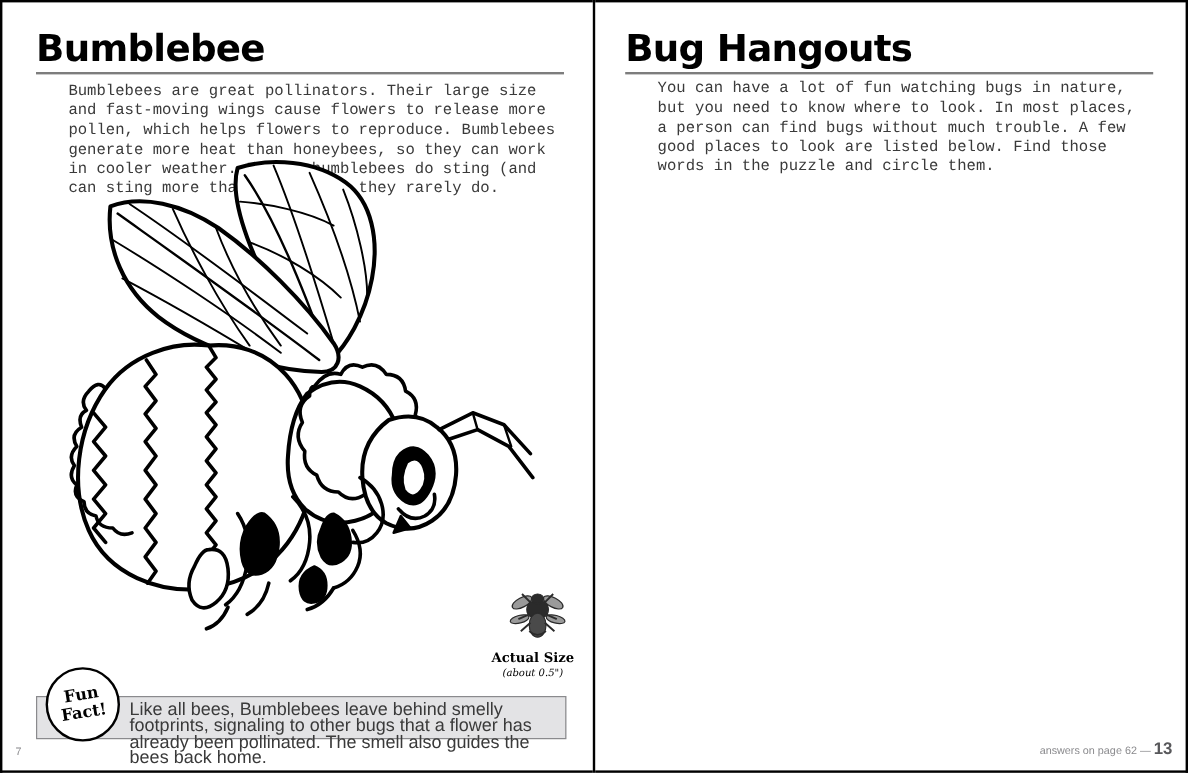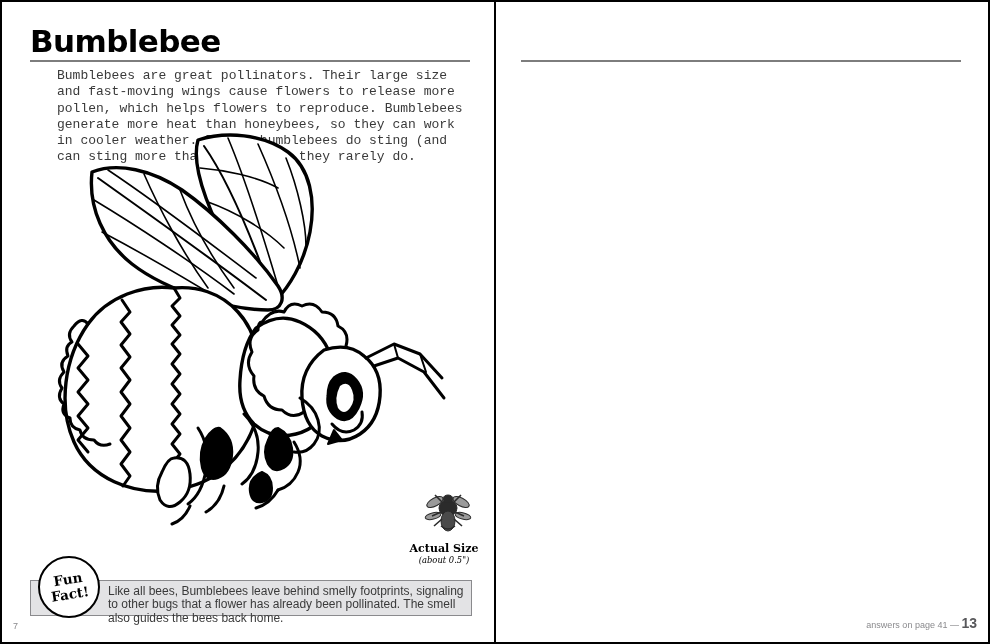--- a/index.html
+++ b/index.html
@@ -115,21 +115,21 @@
     height: 36px;
     background: #e3e3e5;
     border: 1px solid #8a8a8d;
     box-sizing: border-box;
   }
   .funfact-text {
     position: absolute;
     left: 108px;
     top: 585px;
     width: 356px;
-    font-size: 12px;
+    font-size: 15px;
     line-height: 13.4px;
     color: #3a3a3a;
   }
   .funfact-circle {
     position: absolute;
     left: 38px;
     top: 556px;
     width: 62px;
     height: 62px;
     border-radius: 50%;
@@ -326,23 +326,25 @@
 
     <div class="folio folio-left">7</div>
   </div>
 
   <div class="page page-right">
 
     <div class="edge-right"></div>
     <div class="edge-top-r"></div>
     <div class="edge-bottom-r"></div>
 
+    <div class="heading" style="left:26px; top:26px;">Bug Hangouts</div>
 
     <div class="title-rule" style="left:26px; top:60px; width:440px;"></div>
 
+    <div class="intro" style="left:53px; top:66px; width:412px;">You can have a lot of fun watching bugs in nature, but you need to know where to look. In most places, a person can find bugs without much trouble. A few good places to look are listed below. Find those words in the puzzle and circle them.</div>
 
     <div class="folio folio-right">
-      <span>answers on page 41 — </span><b>13</b>
+      <span>answers on page 62 — </span><b>13</b>
     </div>
   </div>
 
   <div class="gutter"></div>
 </div>
 
 </body></html>

